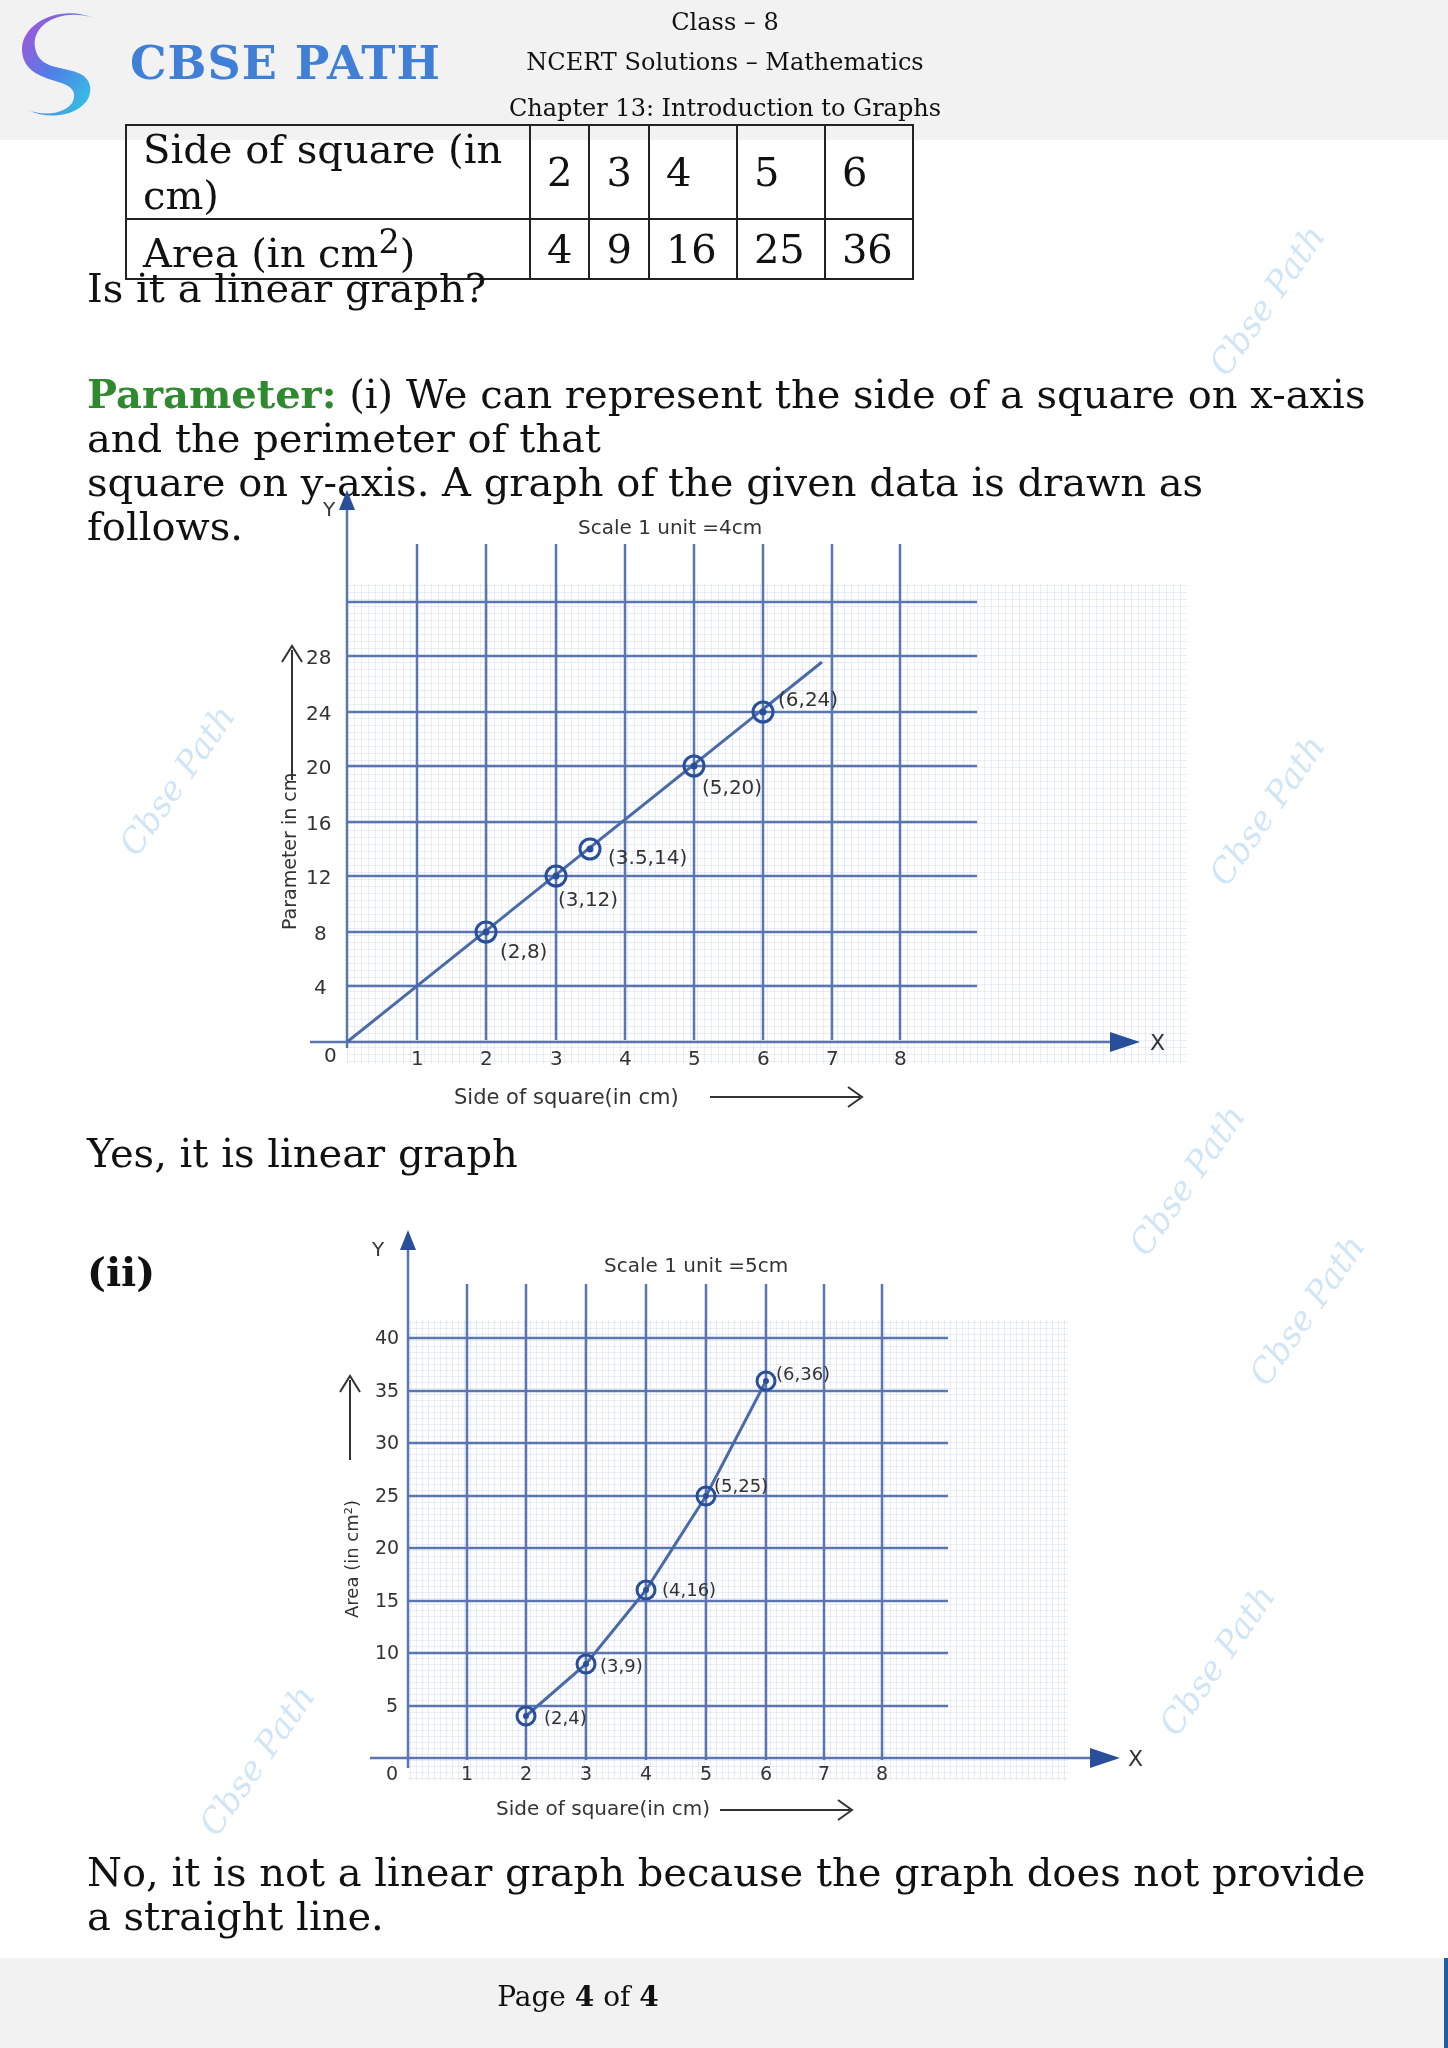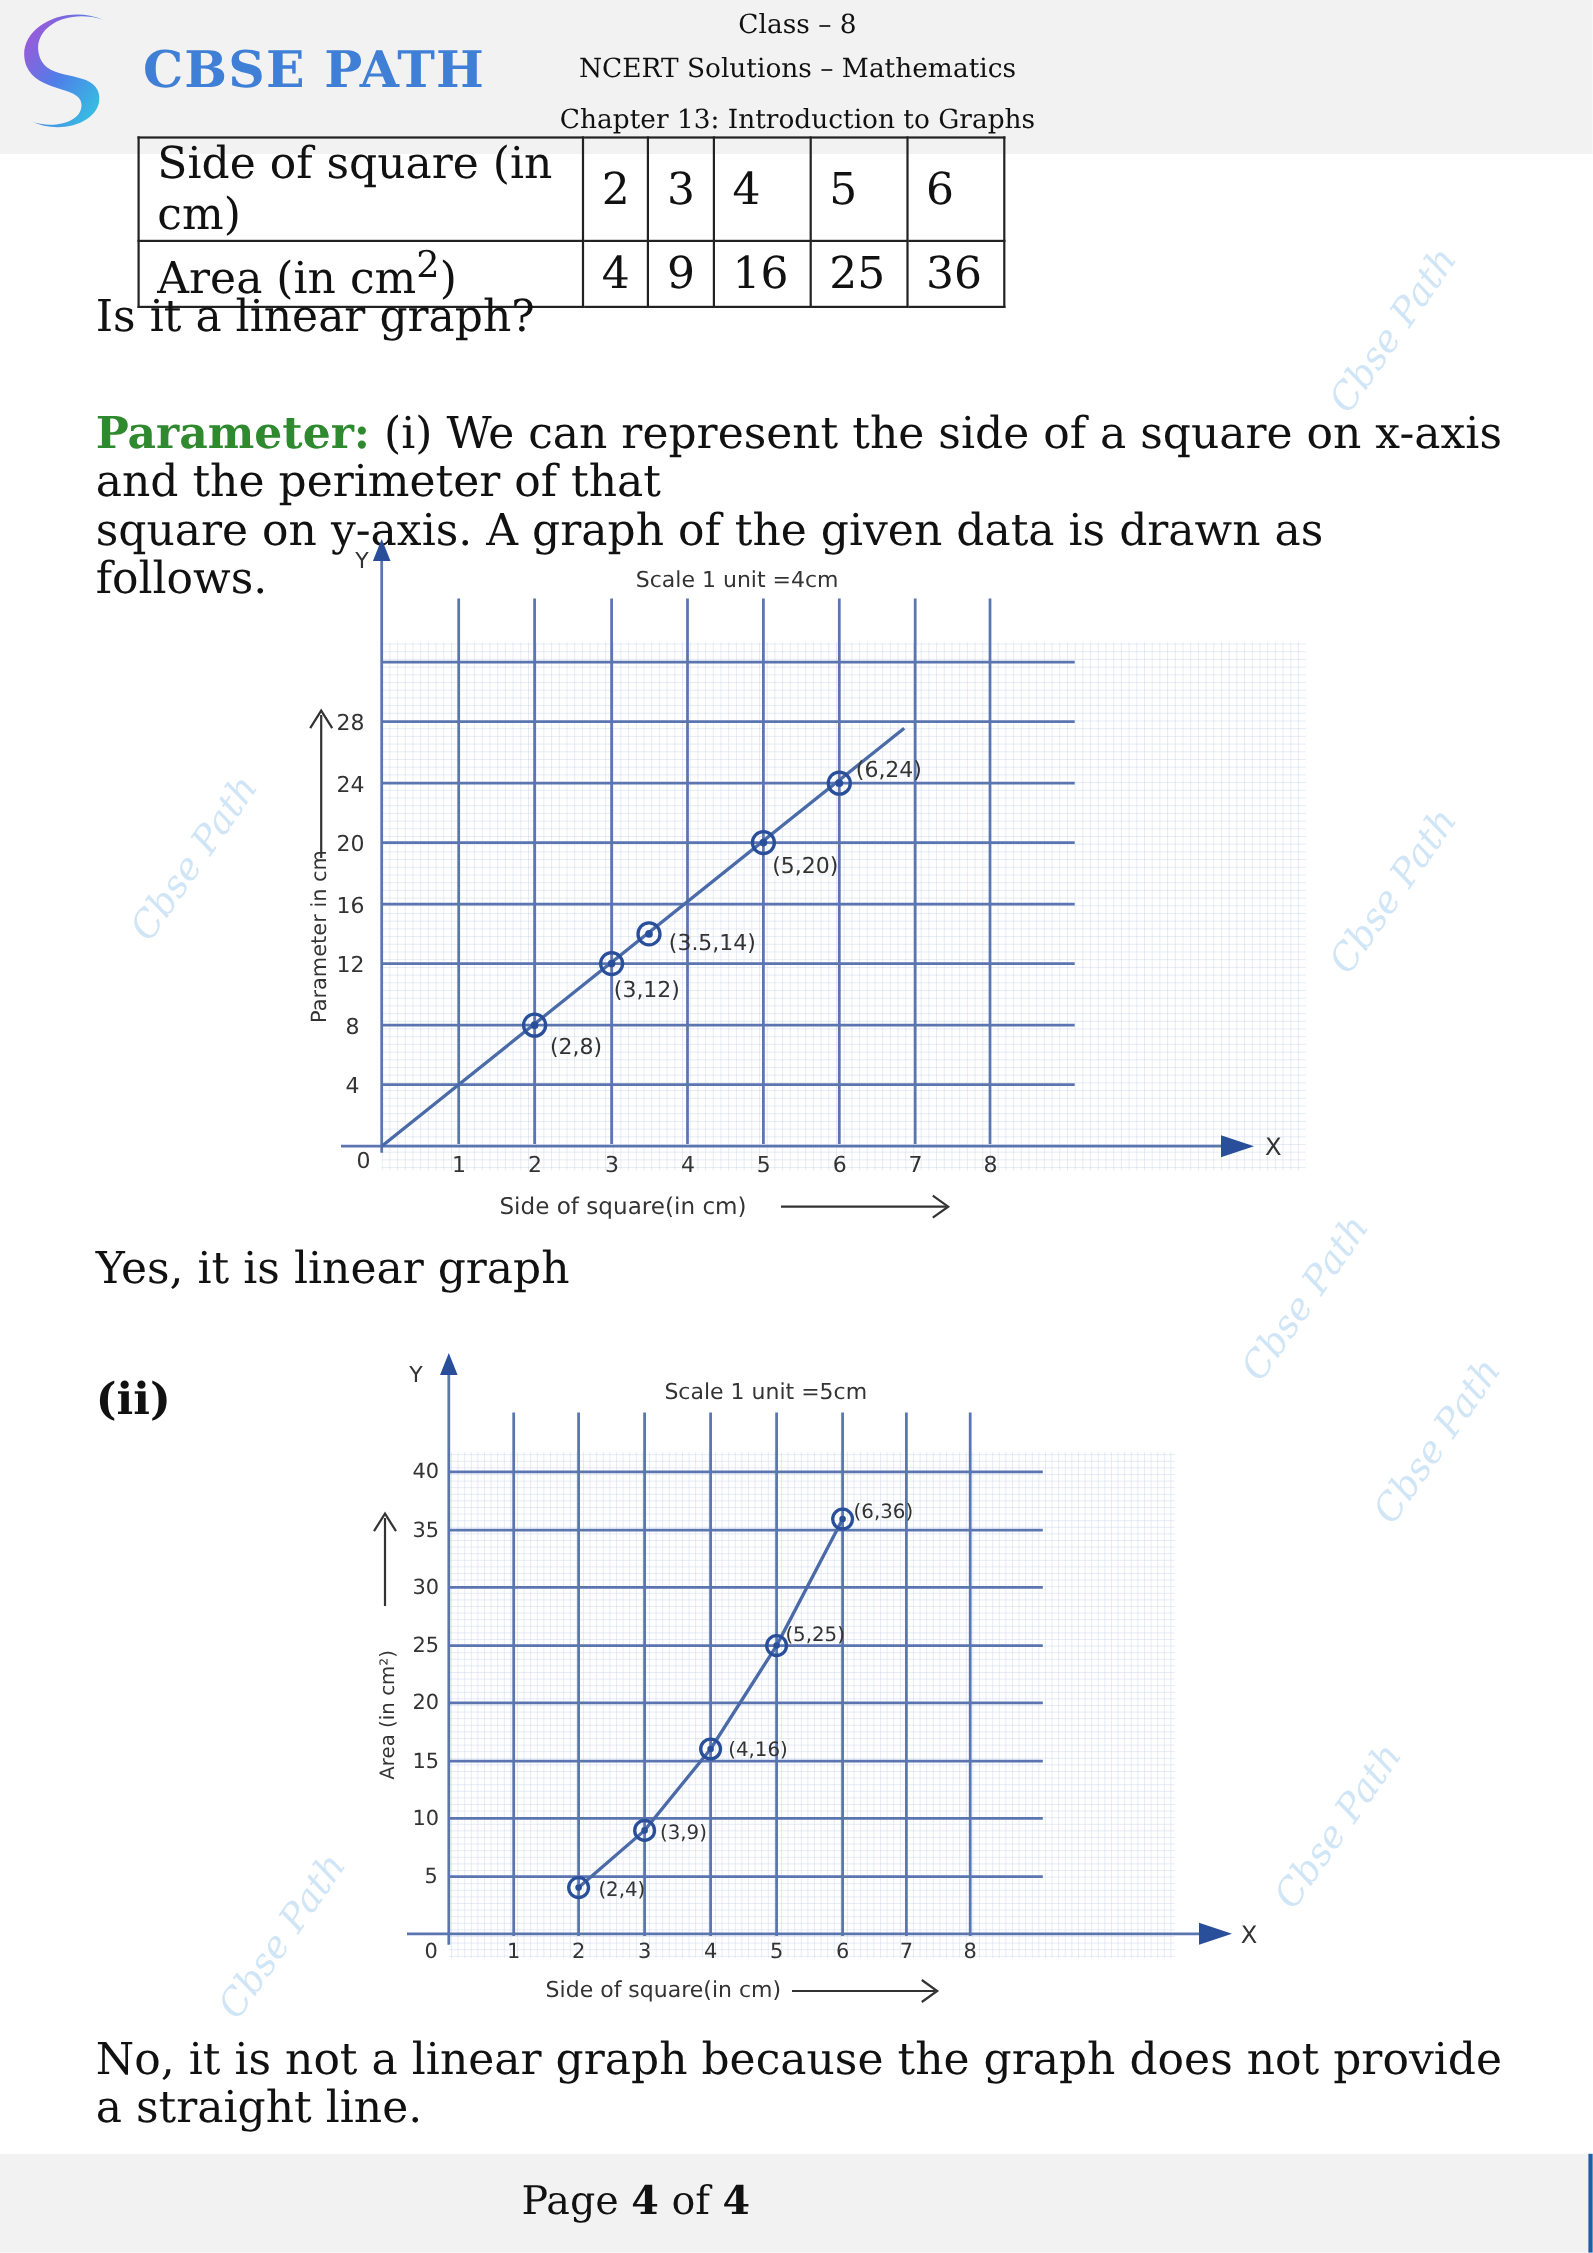--- a/index.html
+++ b/index.html
@@ -11,21 +11,21 @@
   .hdr-line.l1{top:8px;left:0;} .hdr-line.l2{top:48px;} .hdr-line.l3{top:94px;}
   .hdr-wrap{position:absolute;left:440px;width:570px;top:0;}
   .hdr-wrap .hdr-line{width:570px;}
   table.data{position:absolute;left:87px;top:124px;border-collapse:collapse;font-size:40px;margin-left:38px;}
   table.data td{border:2px solid #222;padding:0 16px;height:58px;}
   table.data td.head{width:370px;}
   .para{position:absolute;left:87px;font-size:40px;line-height:44px;width:1280px;}
   .sol{color:#2f8a2f;font-weight:bold;}
   .chart{position:absolute;}
   .footer{position:absolute;left:0;top:1958px;width:1448px;height:90px;background:#f2f2f2;}
-  .footer .pg{position:absolute;width:1156px;text-align:center;top:22px;font-size:36px;}
+  .footer .pg{position:absolute;width:1156px;text-align:center;top:22px;font-size:28px;}
   .footer .bar{position:absolute;right:0;top:0;width:4px;height:90px;background:#1f5fa8;}
   .wm{position:absolute;font-family:"DejaVu Serif",serif;font-style:italic;font-size:34px;color:rgba(120,180,230,0.35);transform:rotate(-55deg);white-space:nowrap;}
 </style>
 </head>
 <body>
 
 <div class="header">
   <svg class="logo" viewBox="0 0 100 124">
     <defs>
       <linearGradient id="lg" x1="0" y1="0" x2="1" y2="1">

